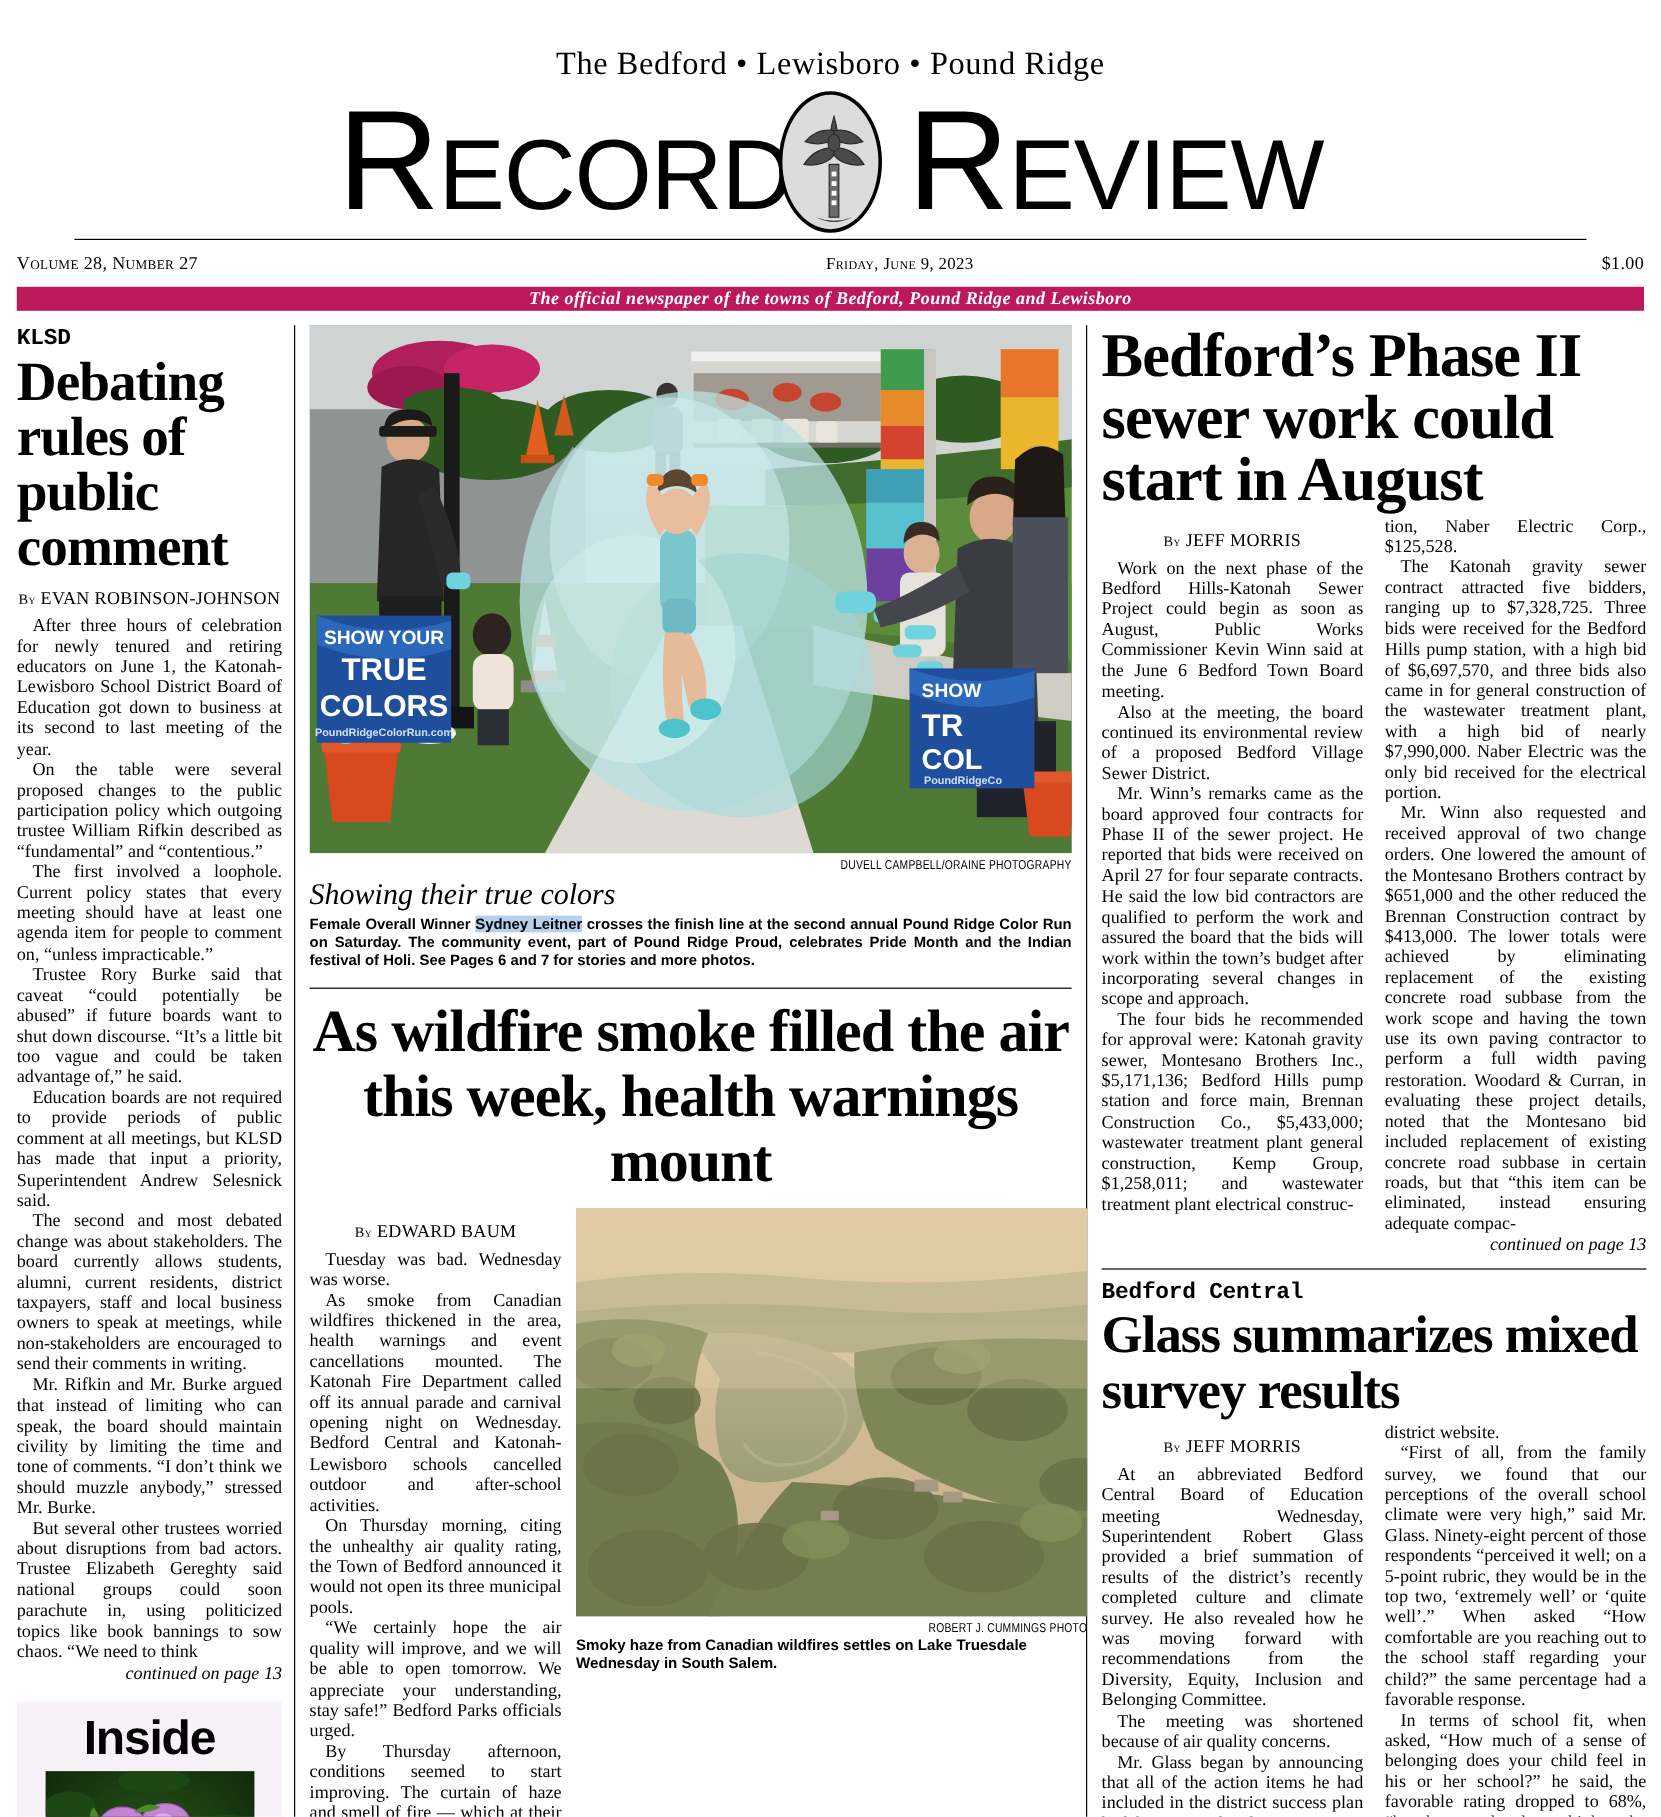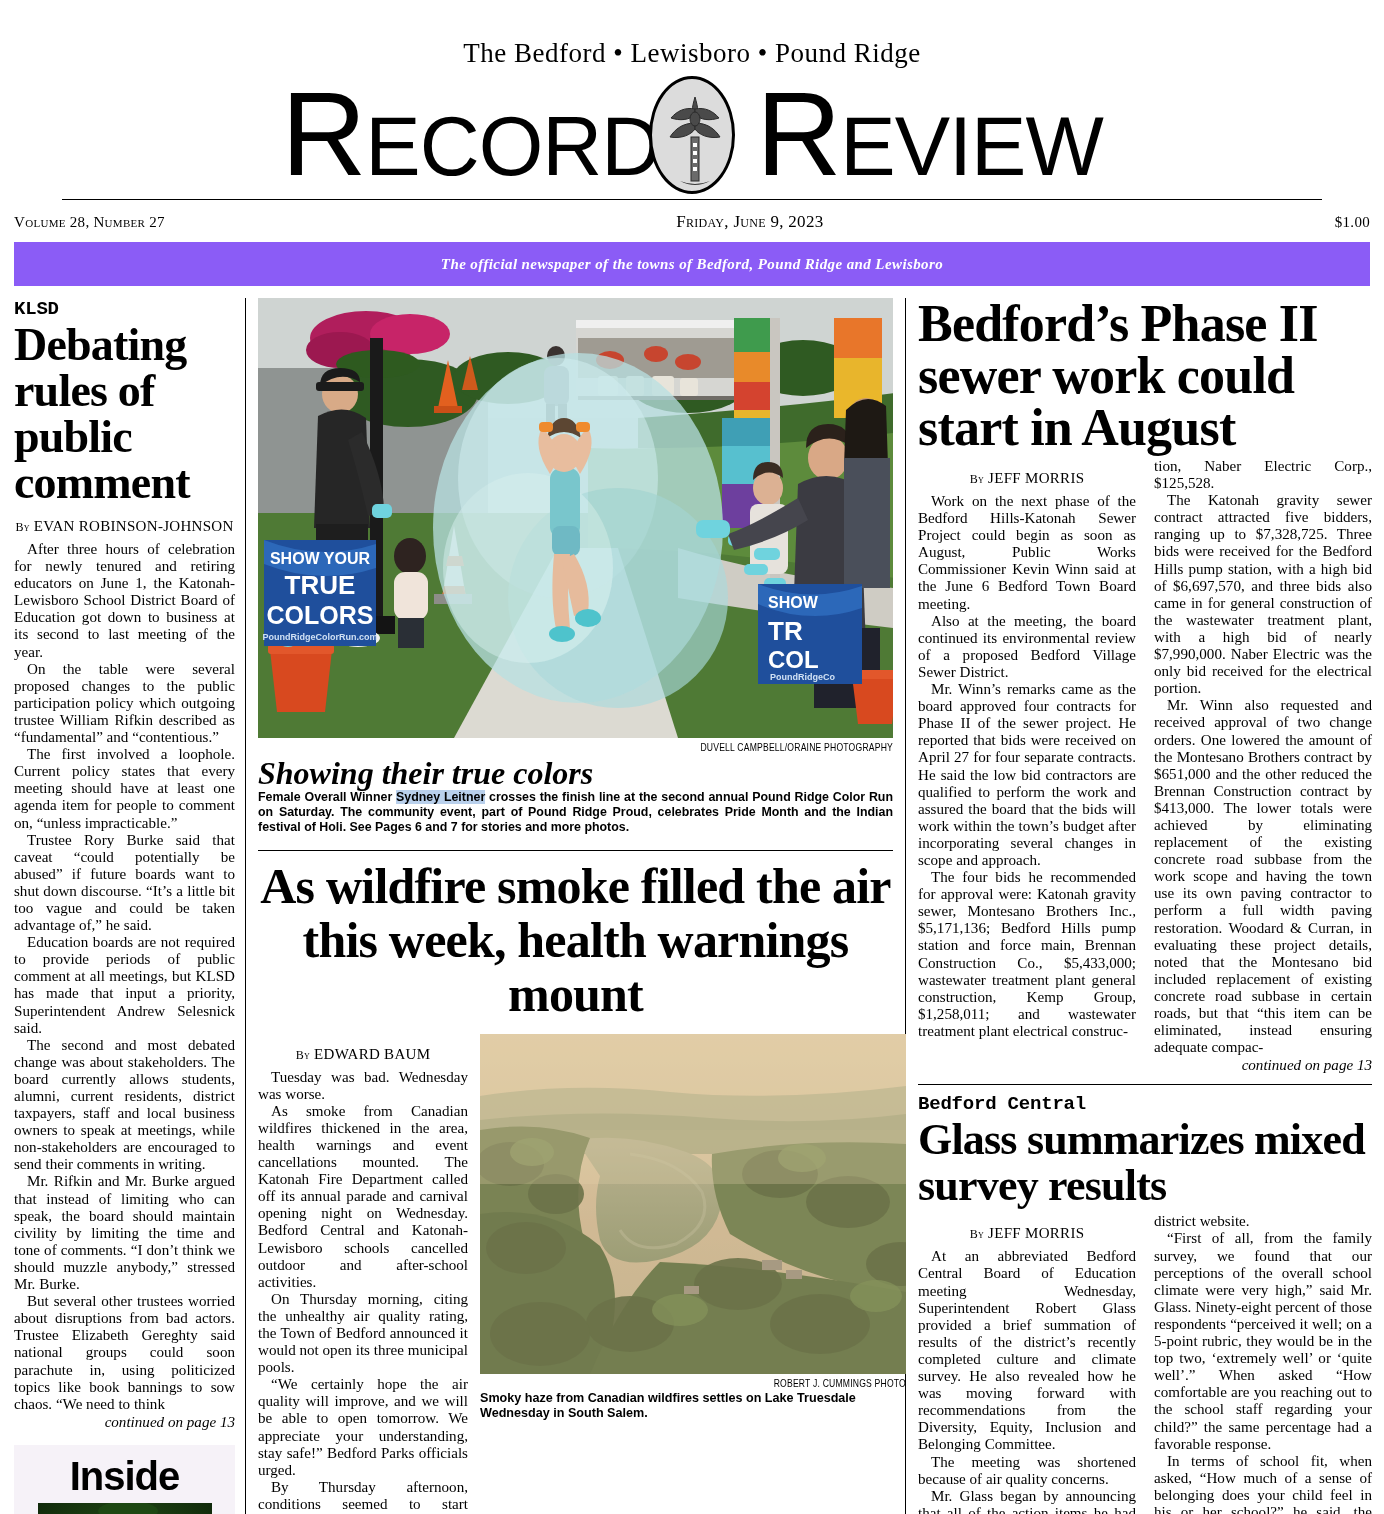--- a/index.html
+++ b/index.html
@@ -59,26 +59,26 @@
     display: flex;
     justify-content: space-between;
     align-items: baseline;
     padding: 12px 14px 0 14px;
     font-family: "Liberation Serif", serif;
     font-variant: small-caps;
     font-size: 15px;
     letter-spacing: 0.3px;
     gap: 48px;
   }
-  .mh-info .date { font-size: 17px; }
+  .mh-info .date { font-size: 14px; }
   .mh-bar {
-    background: #8b5cf6;
+    background: #be185d;
     color: #fff;
     margin: 10px 14px 0 14px;
-    height: 44px;
+    height: 20px;
     display: flex;
     align-items: center;
     justify-content: center;
     font-family: "Liberation Serif", serif;
     font-style: italic;
     font-weight: bold;
     font-size: 15px;
     letter-spacing: 0.4px;
   }
 
@@ -171,22 +171,22 @@
     font-size: 8.6px;
     letter-spacing: 0.2px;
     text-align: right;
     margin-top: 3px;
     transform: scaleY(1.25);
     transform-origin: right top;
   }
   .cap-title {
     font-family: "Liberation Serif", serif;
     font-style: italic;
-    font-weight: bold;
-    font-size: 32px;
+    font-weight: normal;
+    font-size: 25px;
     line-height: 28px;
     margin-top: 8px;
   }
   .cap-body {
     font-family: "Liberation Sans", sans-serif;
     font-weight: bold;
     font-size: 12.4px;
     line-height: 15.2px;
     margin-top: 3px;
     text-align: justify;

